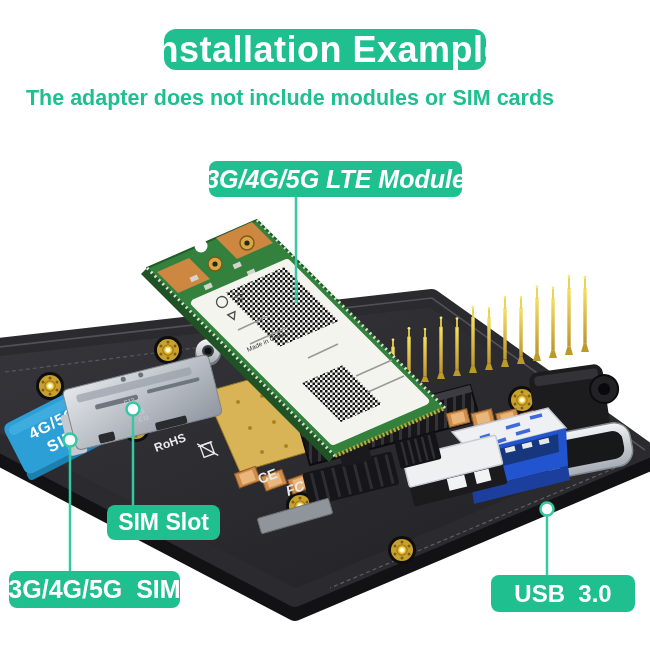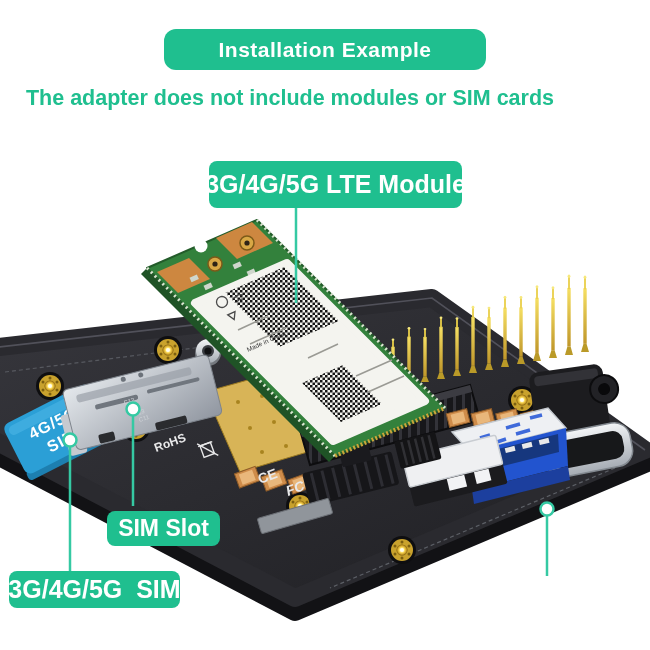--- a/index.html
+++ b/index.html
@@ -6,33 +6,33 @@
   html,body { margin:0; padding:0; background:#fff; }
   .canvas {
     position:relative; width:650px; height:650px; background:#ffffff;
     overflow:hidden; font-family:"Liberation Sans", sans-serif;
   }
   .canvas svg { position:absolute; left:0; top:0; }
   .banner {
     position:absolute; left:164px; top:29px; width:322px; height:41px;
     background:var(--accent); color:#fff; border-radius:12px;
     display:flex; align-items:center; justify-content:center;
-    font-size:21px; font-weight:bold; letter-spacing:.5px; white-space:pre;
+    font-size:36px; font-weight:bold; letter-spacing:.5px; white-space:pre;
   }
   .subtitle {
     position:absolute; left:0; top:86px; width:580px; text-align:center;
     color:var(--accent); font-size:21.5px; font-weight:600; white-space:pre;
   }
   .badge {
     position:absolute; background:var(--accent); color:#fff;
     border-radius:8px; display:flex; align-items:center; justify-content:center;
     font-weight:bold; white-space:pre;
   }
-  .badge-module { left:209px; top:161px; width:253px; height:47px; font-size:25px; }
-  .badge-simslot { left:107px; top:505px; width:113px; height:35px; font-size:23px;margin-top:6px; }
+  .badge-module { left:209px; top:161px; width:253px; height:36px; font-size:25px;font-style:italic; }
+  .badge-simslot { left:107px; top:505px; width:113px; height:35px; font-size:23px; }
   .badge-sim { left:9px; top:571px; width:171px; height:37px; font-size:25px; }
   .badge-usb { left:491px; top:575px; width:144px; height:37px; font-size:24px; }
 </style>
 </head>
 <body>
 
 <div class="canvas">
 
   <svg width="650" height="650" viewBox="0 0 650 650">
     <defs>
@@ -330,13 +330,14 @@
       <circle cx="70" cy="440" r="6.5" fill="#ffffff"></circle>
       <circle cx="547" cy="509" r="6.5" fill="#ffffff"></circle>
     </g>
   </svg>
 
   <div class="banner">Installation Example</div>
   <div class="subtitle">The adapter does not include modules or SIM cards</div>
   <div class="badge badge-module">3G/4G/5G LTE Module</div>
   <div class="badge badge-simslot">SIM Slot</div>
   <div class="badge badge-sim">3G/4G/5G  SIM</div>
+  <div class="badge badge-usb">USB  3.0</div>
 </div>
 
 </body></html>

